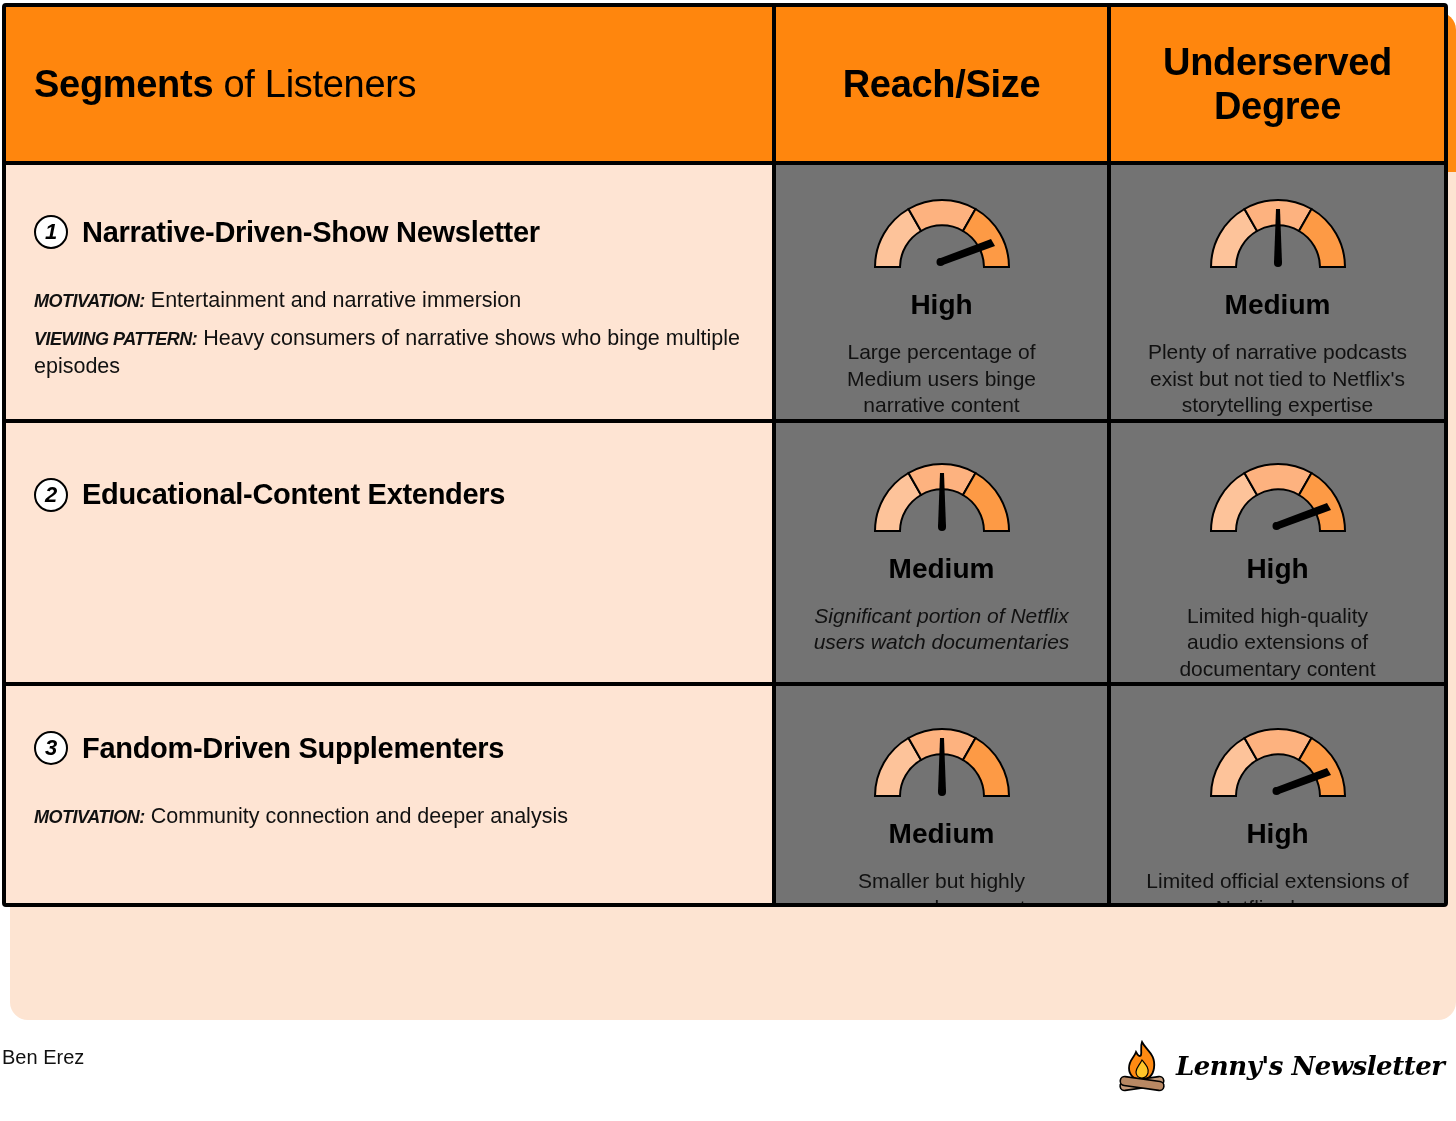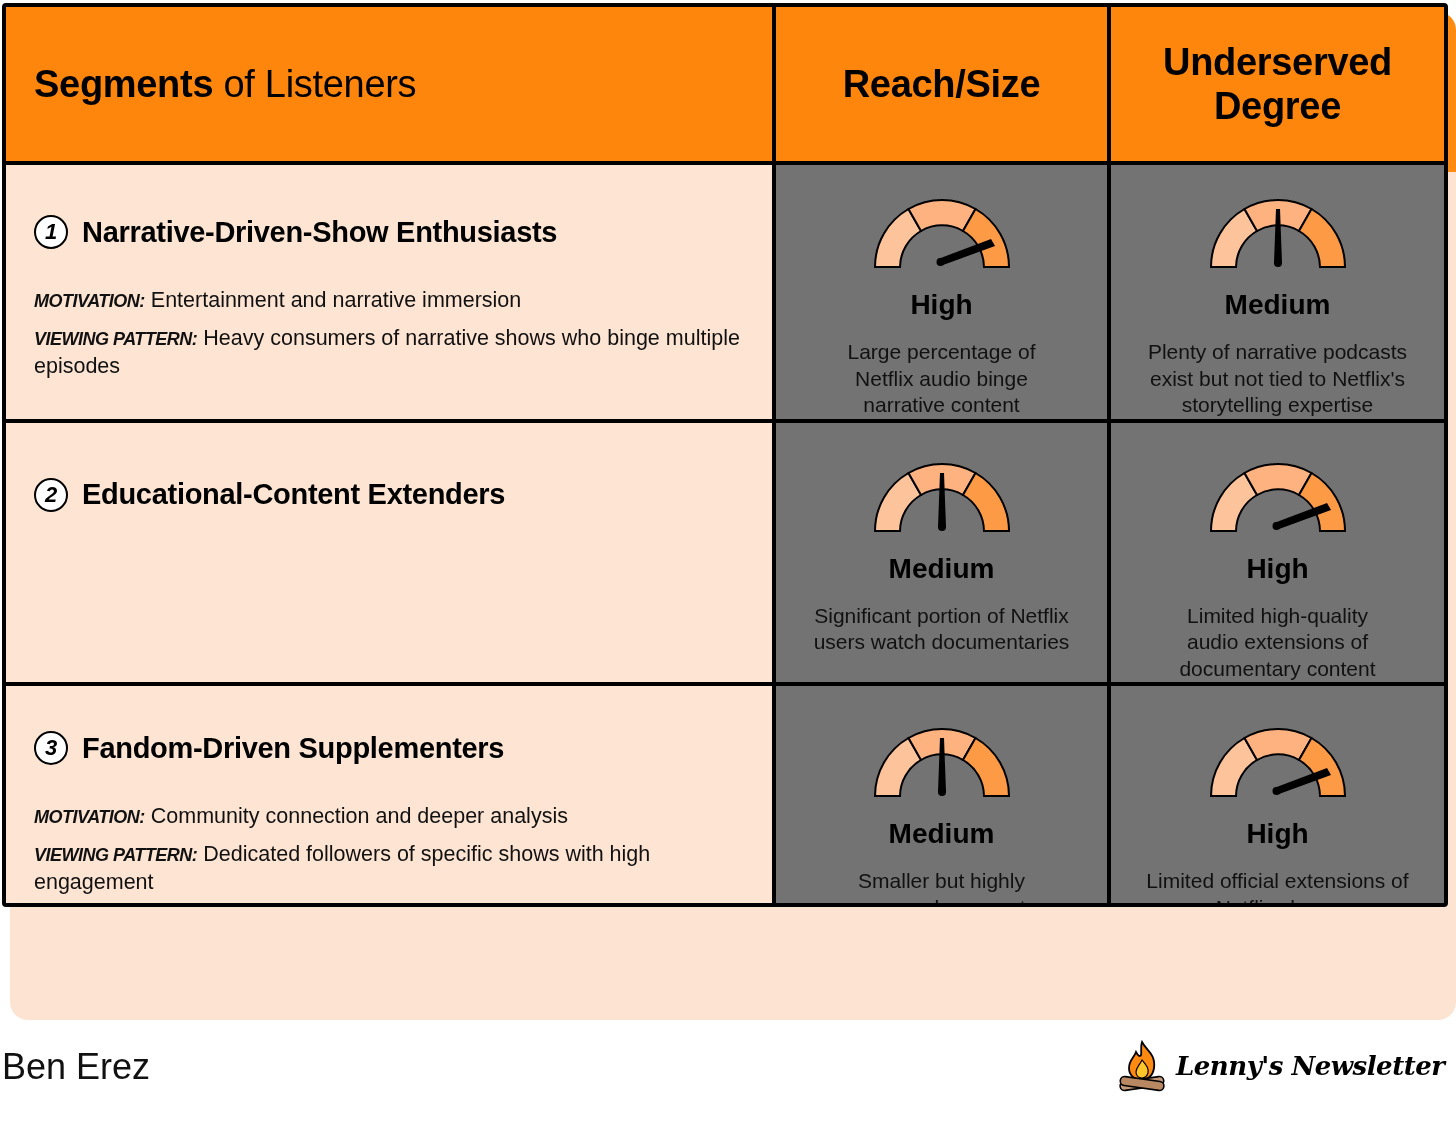--- a/index.html
+++ b/index.html
@@ -46,21 +46,21 @@
   .seg-body { margin-top: 40px; font-size: 21.5px; line-height: 27px; color: #111; }
   .seg-body p { margin-bottom: 10px; }
   .lbl { font-weight: 700; font-style: italic; font-size: 18px; letter-spacing: -0.5px; text-transform: uppercase; }
 
   .cell { background: #737373; display: flex; flex-direction: column; align-items: center; padding-top: 26px; text-align: center; }
   .cell.mid { border-right: 4px solid #000; }
   .gauge { width: 142px; height: 80px; }
   .rating { margin-top: 18px; font-size: 28px; font-weight: 700; }
   .desc { margin-top: 18px; font-size: 21px; line-height: 26.5px; color: #111; padding: 0 14px; }
 
-  .footer-author { position: absolute; left: 2px; top: 1046px; font-size: 36px; color: #111; }
+  .footer-author { position: absolute; left: 2px; top: 1046px; font-size: 20px; color: #111; }
   .brand { position: absolute; left: 1116px; top: 1038px; display: flex; align-items: center; gap: 8px; }
   .brand-name { font-family: "DejaVu Serif", serif; font-style: italic; font-weight: 700; font-size: 26px; letter-spacing: -0.5px; }
 </style>
 </head>
 <body>
 
 <div class="shadow"></div>
 <div class="shadow-orange"></div>
 
 <div class="table-wrap">
@@ -78,37 +78,37 @@
     <div class="hdr last">
       <div class="hdr-col">
         <div>Underserved</div>
         <div>Degree</div>
       </div>
     </div>
 
     <div class="seg row-border" style="padding-top:50px;">
       <div class="seg-title">
         <span class="num-badge">1</span>
-        <span>Narrative-Driven-Show Enthusiasts</span>
+        <span>Narrative-Driven-Show Newsletter</span>
       </div>
       <div class="seg-body" style="margin-top:38px;">
         <p><span class="lbl">MOTIVATION:</span> <span>Entertainment and narrative immersion</span></p>
         <p><span class="lbl">VIEWING PATTERN:</span> <span>Heavy consumers of narrative shows who binge multiple episodes</span></p>
       </div>
     </div>
     <div class="cell mid row-border">
       <svg class="gauge" viewBox="0 0 142 80">
         <path d="M4,76 A67,67 0 0 1 37.5,18 L50,40 A42,42 0 0 0 29,76 Z" fill="#fdc39a" stroke="#000" stroke-width="2"></path>
         <path d="M37.5,18 A67,67 0 0 1 104.5,18 L92,40 A42,42 0 0 0 50,40 Z" fill="#fdb27f" stroke="#000" stroke-width="2"></path>
         <path d="M104.5,18 A67,67 0 0 1 138,76 L113,76 A42,42 0 0 0 92,40 Z" fill="#fd9a45" stroke="#000" stroke-width="2"></path>
         <path d="M67,68 L120,48 L124,55 L72,74 Z" fill="#000"></path>
           <circle cx="69.5" cy="71" r="4" fill="#000"></circle>
       </svg>
       <div class="rating">High</div>
-      <div class="desc" style="width:240px;">Large percentage of Netflix audio binge narrative content</div>
+      <div class="desc" style="width:240px;">Large percentage of Medium users binge narrative content</div>
     </div>
     <div class="cell row-border">
       <svg class="gauge" viewBox="0 0 142 80">
         <path d="M4,76 A67,67 0 0 1 37.5,18 L50,40 A42,42 0 0 0 29,76 Z" fill="#fdc39a" stroke="#000" stroke-width="2"></path>
         <path d="M37.5,18 A67,67 0 0 1 104.5,18 L92,40 A42,42 0 0 0 50,40 Z" fill="#fdb27f" stroke="#000" stroke-width="2"></path>
         <path d="M104.5,18 A67,67 0 0 1 138,76 L113,76 A42,42 0 0 0 92,40 Z" fill="#fd9a45" stroke="#000" stroke-width="2"></path>
         <path d="M69,18 L73,18 L75,72 L67,72 Z" fill="#000"></path>
           <circle cx="71" cy="72" r="4" fill="#000"></circle>
       </svg>
       <div class="rating">Medium</div>
@@ -123,42 +123,41 @@
     </div>
     <div class="cell mid row-border" style="padding-top:32px;">
       <svg class="gauge" viewBox="0 0 142 80">
         <path d="M4,76 A67,67 0 0 1 37.5,18 L50,40 A42,42 0 0 0 29,76 Z" fill="#fdc39a" stroke="#000" stroke-width="2"></path>
         <path d="M37.5,18 A67,67 0 0 1 104.5,18 L92,40 A42,42 0 0 0 50,40 Z" fill="#fdb27f" stroke="#000" stroke-width="2"></path>
         <path d="M104.5,18 A67,67 0 0 1 138,76 L113,76 A42,42 0 0 0 92,40 Z" fill="#fd9a45" stroke="#000" stroke-width="2"></path>
         <path d="M69,18 L73,18 L75,72 L67,72 Z" fill="#000"></path>
           <circle cx="71" cy="72" r="4" fill="#000"></circle>
       </svg>
       <div class="rating">Medium</div>
-      <div class="desc" style="width:320px;">Significant portion of Netflix users watch documentaries</div>
+      <div class="desc" style="width:320px;font-style:italic;">Significant portion of Netflix users watch documentaries</div>
     </div>
     <div class="cell row-border" style="padding-top:32px;">
       <svg class="gauge" viewBox="0 0 142 80">
         <path d="M4,76 A67,67 0 0 1 37.5,18 L50,40 A42,42 0 0 0 29,76 Z" fill="#fdc39a" stroke="#000" stroke-width="2"></path>
         <path d="M37.5,18 A67,67 0 0 1 104.5,18 L92,40 A42,42 0 0 0 50,40 Z" fill="#fdb27f" stroke="#000" stroke-width="2"></path>
         <path d="M104.5,18 A67,67 0 0 1 138,76 L113,76 A42,42 0 0 0 92,40 Z" fill="#fd9a45" stroke="#000" stroke-width="2"></path>
         <path d="M67,68 L120,48 L124,55 L72,74 Z" fill="#000"></path>
           <circle cx="69.5" cy="71" r="4" fill="#000"></circle>
       </svg>
       <div class="rating">High</div>
       <div class="desc" style="width:260px;">Limited high-quality audio extensions of documentary content</div>
     </div>
 
     <div class="seg" style="padding-top:45px;">
       <div class="seg-title">
         <span class="num-badge">3</span>
         <span>Fandom-Driven Supplementers</span>
       </div>
       <div class="seg-body" style="margin-top:38px;">
         <p><span class="lbl">MOTIVATION:</span> <span>Community connection and deeper analysis</span></p>
-        <p style="width:650px;"><span class="lbl">VIEWING PATTERN:</span> <span>Dedicated followers of specific shows with high engagement</span></p>
       </div>
     </div>
     <div class="cell mid" style="padding-top:34px;">
       <svg class="gauge" viewBox="0 0 142 80">
         <path d="M4,76 A67,67 0 0 1 37.5,18 L50,40 A42,42 0 0 0 29,76 Z" fill="#fdc39a" stroke="#000" stroke-width="2"></path>
         <path d="M37.5,18 A67,67 0 0 1 104.5,18 L92,40 A42,42 0 0 0 50,40 Z" fill="#fdb27f" stroke="#000" stroke-width="2"></path>
         <path d="M104.5,18 A67,67 0 0 1 138,76 L113,76 A42,42 0 0 0 92,40 Z" fill="#fd9a45" stroke="#000" stroke-width="2"></path>
         <path d="M69,18 L73,18 L75,72 L67,72 Z" fill="#000"></path>
           <circle cx="71" cy="72" r="4" fill="#000"></circle>
       </svg>

